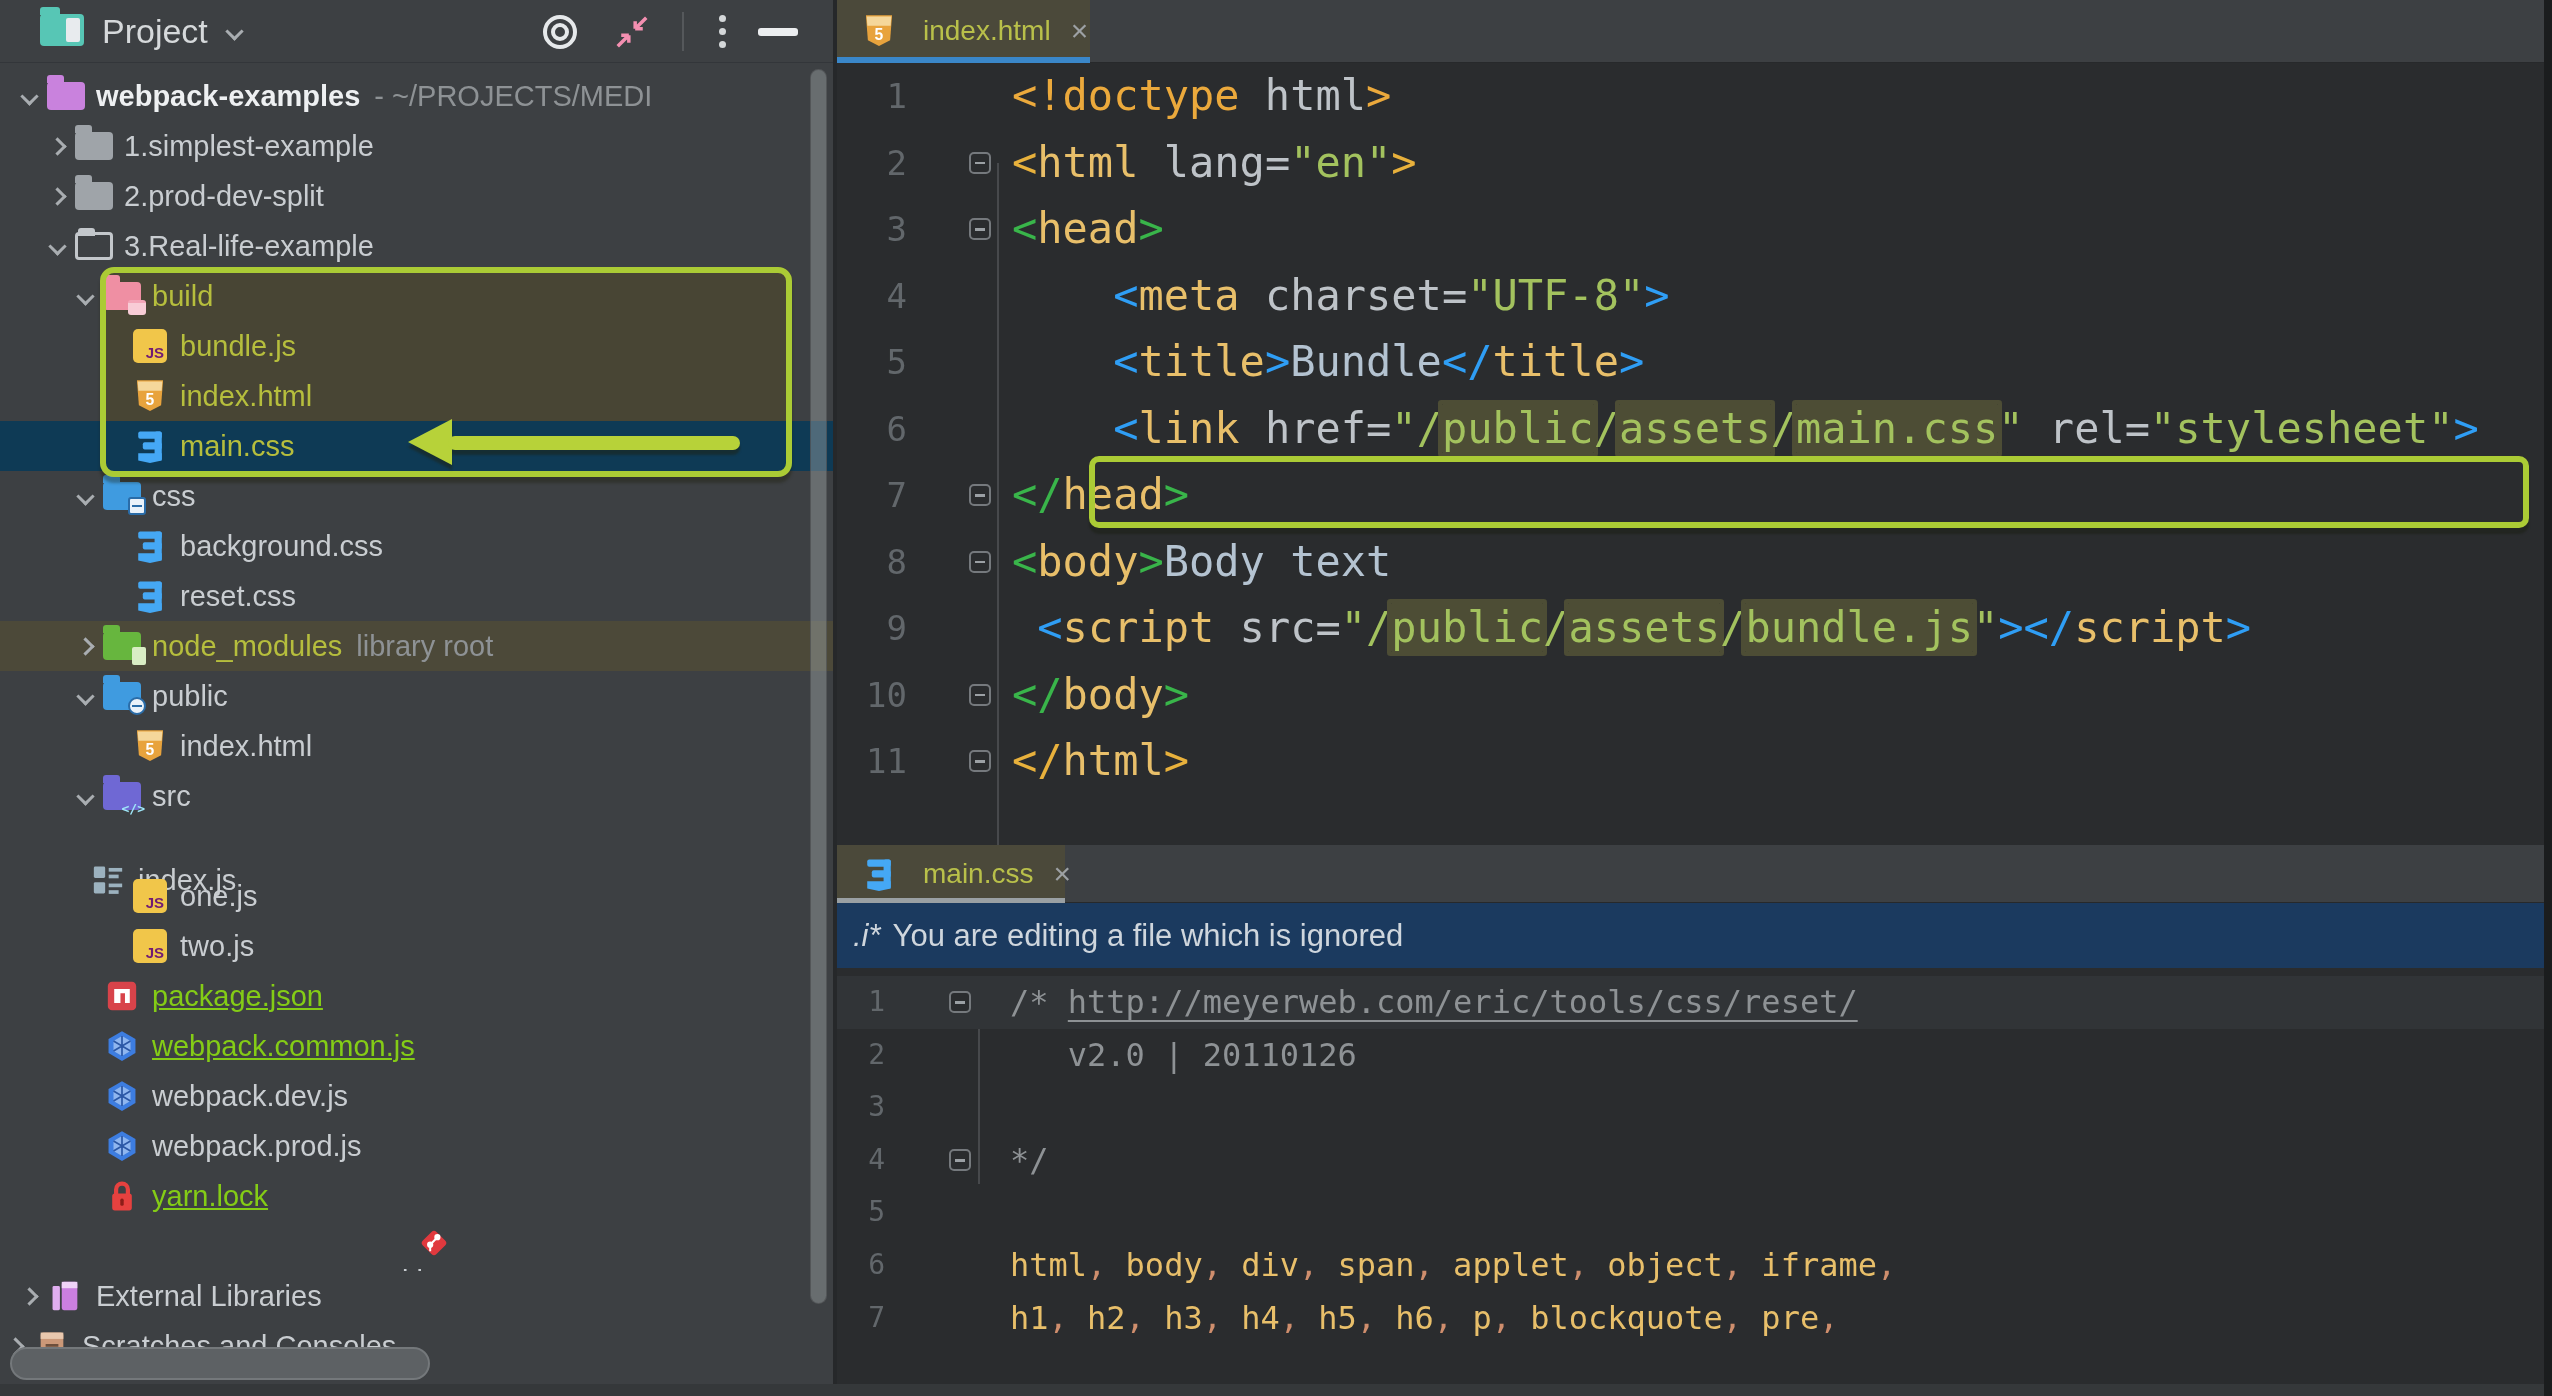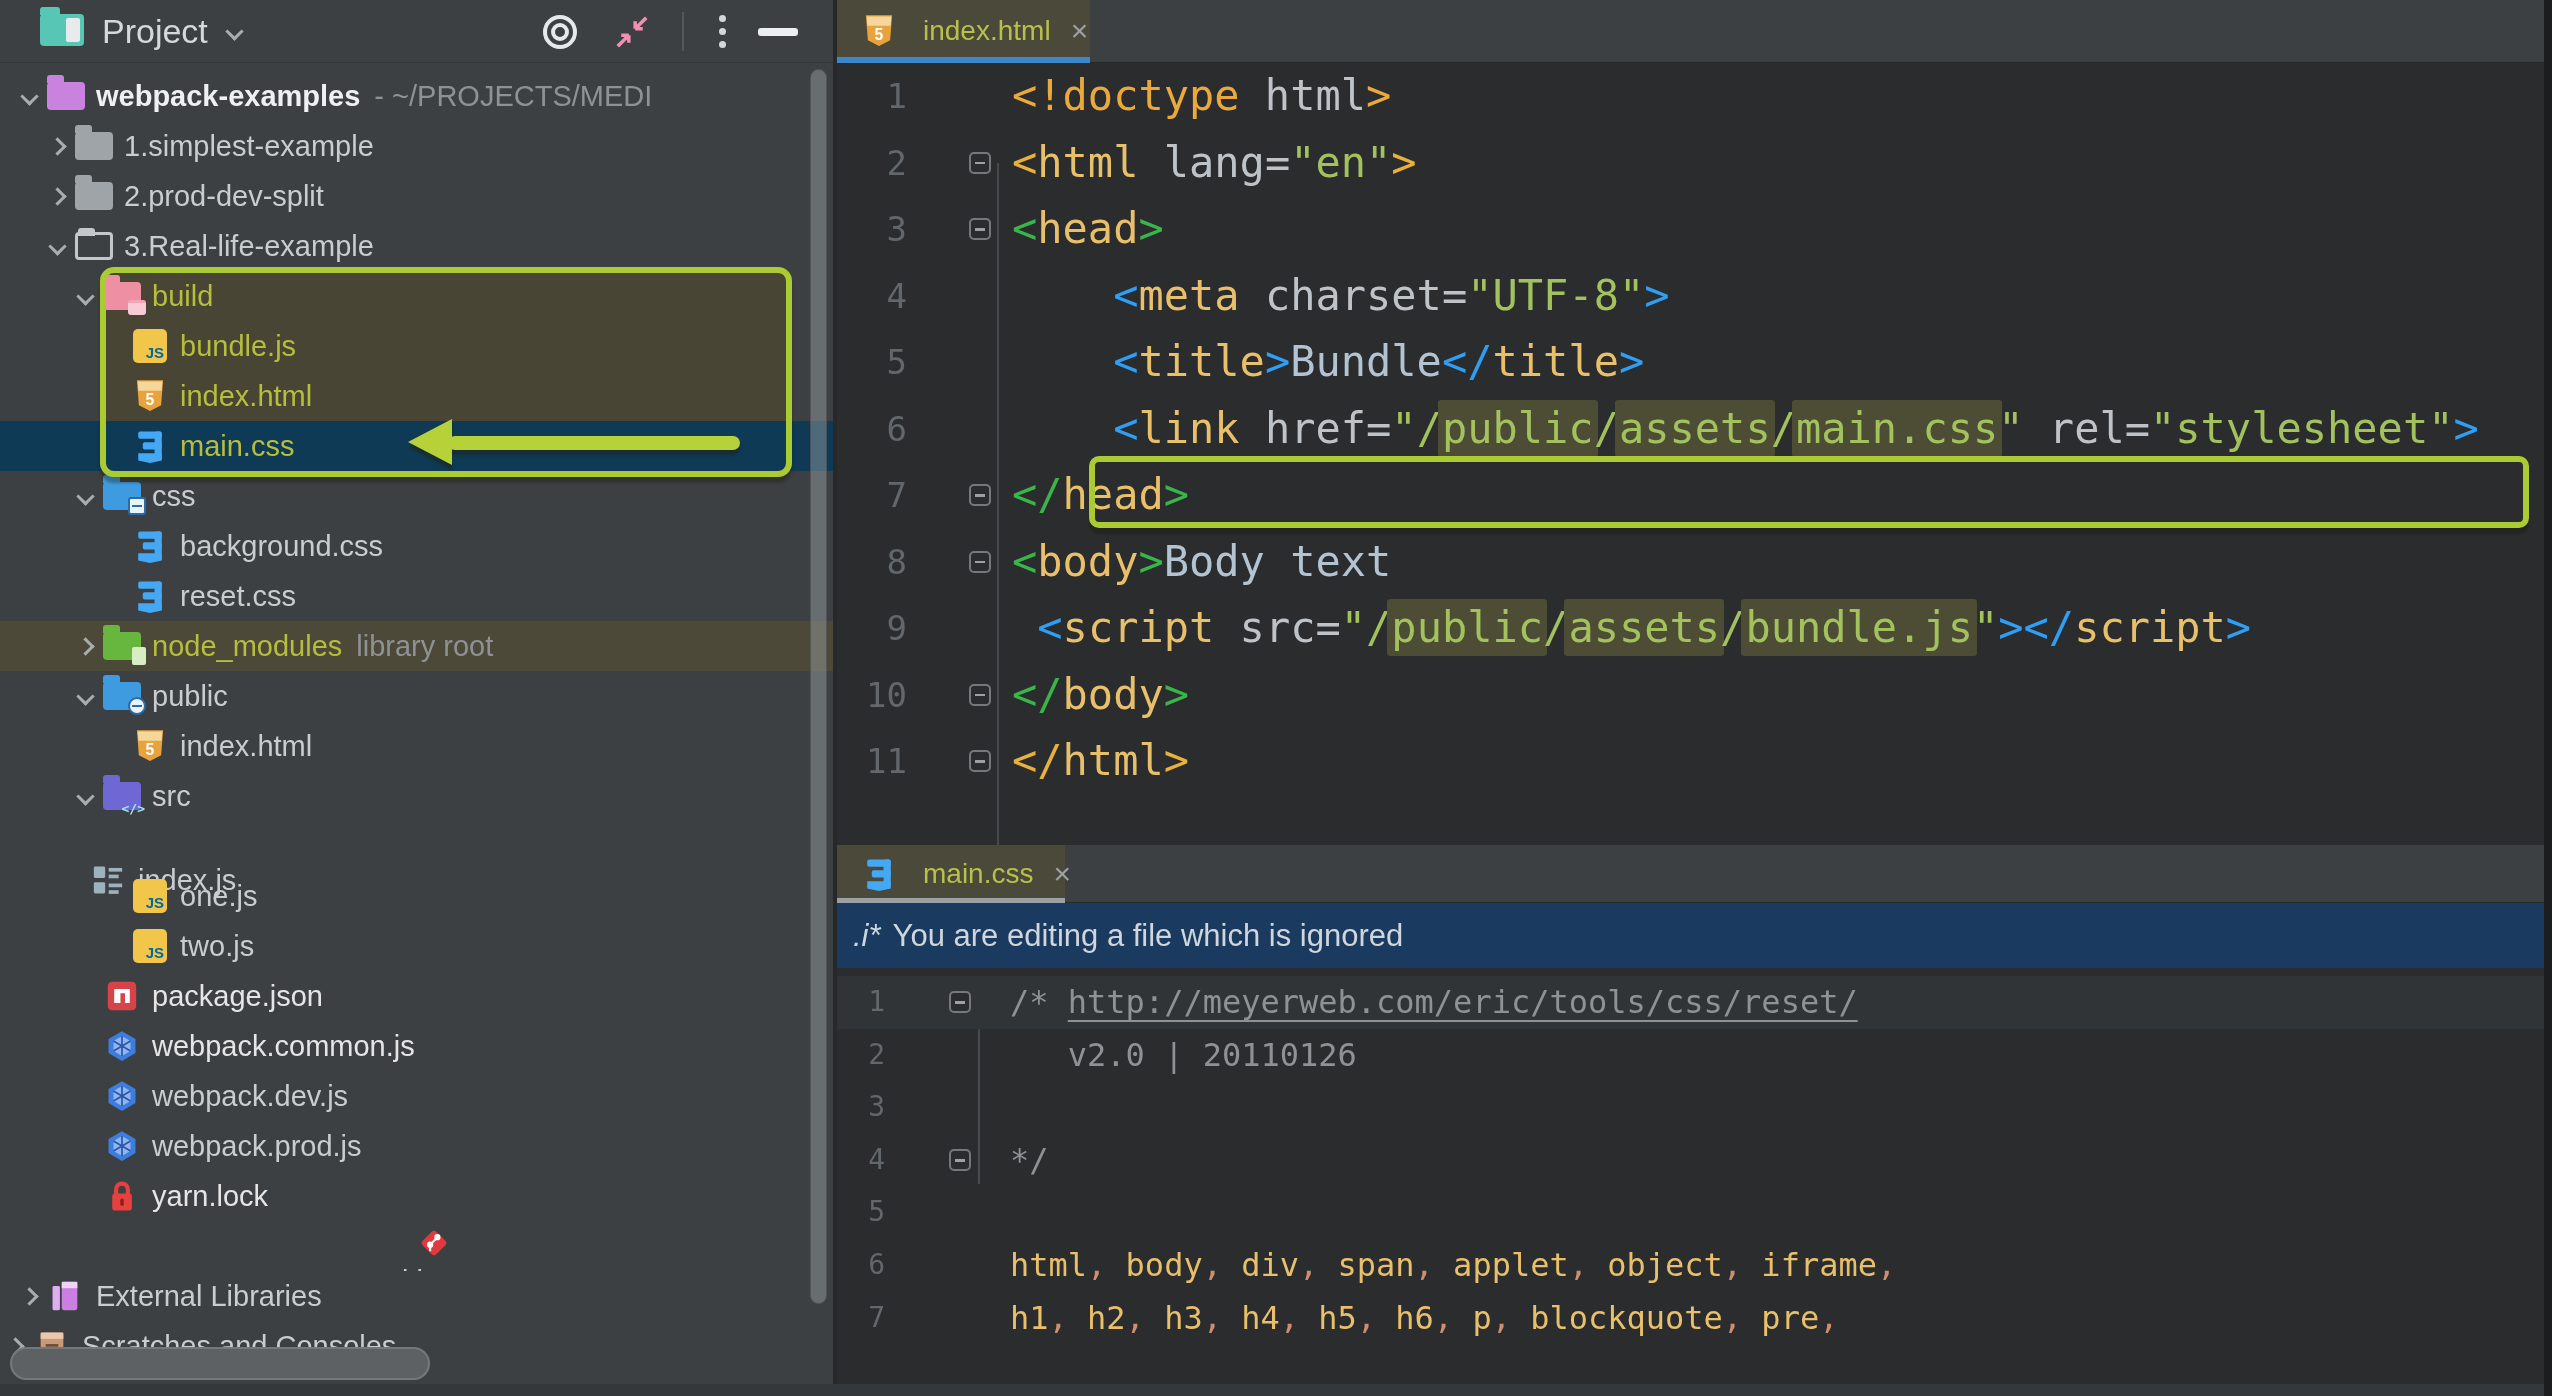--- a/index.html
+++ b/index.html
@@ -32,35 +32,35 @@
 
   
   #tree{position:absolute;left:0;top:63px;width:100%;height:1321px;overflow:hidden;}
   .olive-fill{position:absolute;left:100px;top:204px;width:692px;height:210px;background:#484534;border-radius:14px;}
   .trow{position:absolute;left:0;width:100%;height:50px;display:flex;align-items:center;font-size:29px;color:#c9cdd1;white-space:nowrap;overflow:hidden;}
   .trow.sel{background:#0e3a55;}
   .trow.oliverow{background:#4c4939;}
   .chevslot{width:30px;display:inline-flex;justify-content:center;flex:none;}
   .iconslot{width:44px;height:44px;display:inline-flex;align-items:center;justify-content:center;flex:none;margin-right:8px;}
   .tlabel.olive{color:#b6be3d;}
-  .tlabel.blue{color:#e5e5e5;}
+  .tlabel.blue{color:#84cc16;text-decoration:underline;}
   .tlabel.root{color:#eef0f2;font-weight:bold;}
   .tann{color:#8e9295;margin-left:14px;}
   .fld{position:relative;display:inline-block;width:38px;height:28px;border-radius:4px;}
   .fld:before{content:'';position:absolute;top:-7px;left:0;width:17px;height:8px;background:inherit;border-radius:3px 3px 0 0;}
   .fld.open{background:transparent!important;border:3px solid #c3c7cb;}
   .fld.open:before{background:#c3c7cb;}
   .bdg{position:absolute;right:-5px;bottom:-5px;}
   .bdg.bag{width:18px;height:15px;background:#f8ccd6;border-radius:3px;border-top:3px solid #f3a6b8;}
   .bdg.page{width:14px;height:18px;background:#d9edc4;border-radius:2px;}
   .bdg.globe{width:18px;height:18px;border-radius:50%;background:#eaf2fa;border:2px solid #2a6ca8;}
   .bdg.globe:after{content:'';position:absolute;left:2px;right:2px;top:6px;height:2px;background:#2a6ca8;}
   .bdg.codetxt{color:#9fe8fa;font-size:13px;font-weight:bold;right:-4px;bottom:-6px;font-family:"DejaVu Sans Mono",monospace;}
   .jsic{width:34px;height:34px;background:#f1c64a;border-radius:5px;display:inline-flex;align-items:flex-end;justify-content:flex-end;padding:2px 3px;}
-  .jsic b{font-size:15px;color:#0369a1;}
+  .jsic b{font-size:15px;color:#701a75;}
   .fic{width:34px;height:34px;}
   
   #tree-box{position:absolute;left:100px;top:204px;width:692px;height:210px;border:6px solid #abcb35;border-radius:14px;box-shadow:0 6px 3px rgba(30,30,10,.35);}
   #tree-arrow{position:absolute;left:408px;top:356px;width:332px;height:46px;filter:drop-shadow(0 5px 1px rgba(30,30,10,.45));}
   #tree-arrow .shaft{position:absolute;left:40px;top:17px;width:292px;height:14px;background:#b7d239;border-radius:7px;}
   #tree-arrow .head{position:absolute;left:0;top:0;width:0;height:0;border-top:23px solid transparent;border-bottom:23px solid transparent;border-right:44px solid #b7d239;}
   #tree-vscroll{position:absolute;right:6px;top:6px;width:17px;height:1235px;border-radius:9px;background:rgba(158,163,167,.45);border:1px solid rgba(70,72,74,.6);}
   #tree-hscroll{position:absolute;left:10px;top:1284px;width:420px;height:33px;border-radius:17px;background:#5d6164;border:2px solid #74787b;}
 
   

